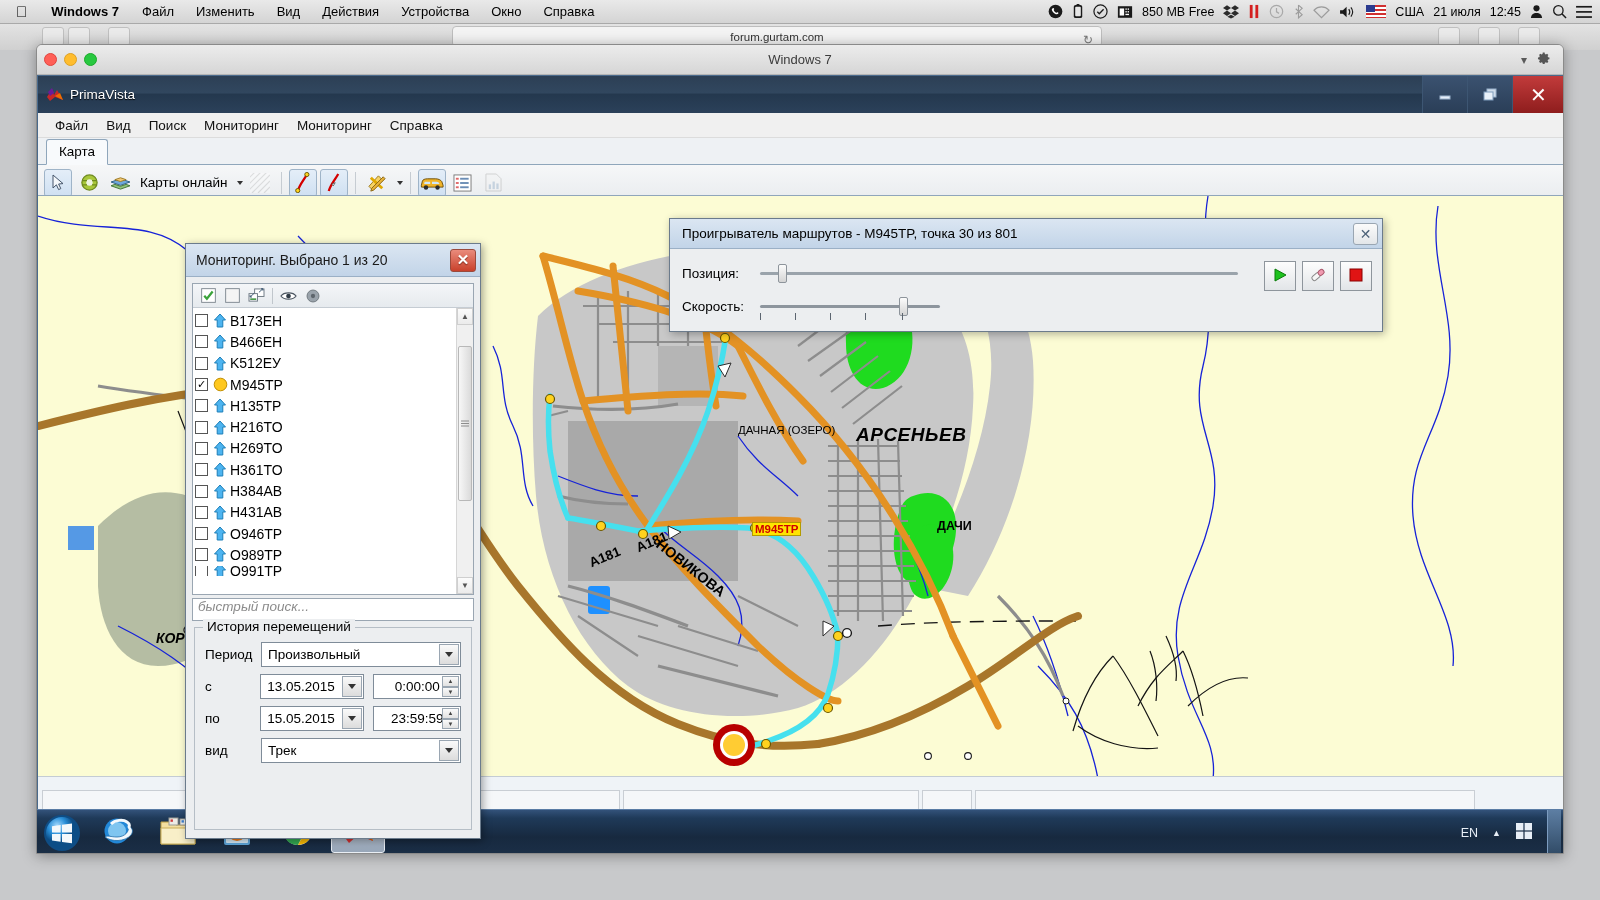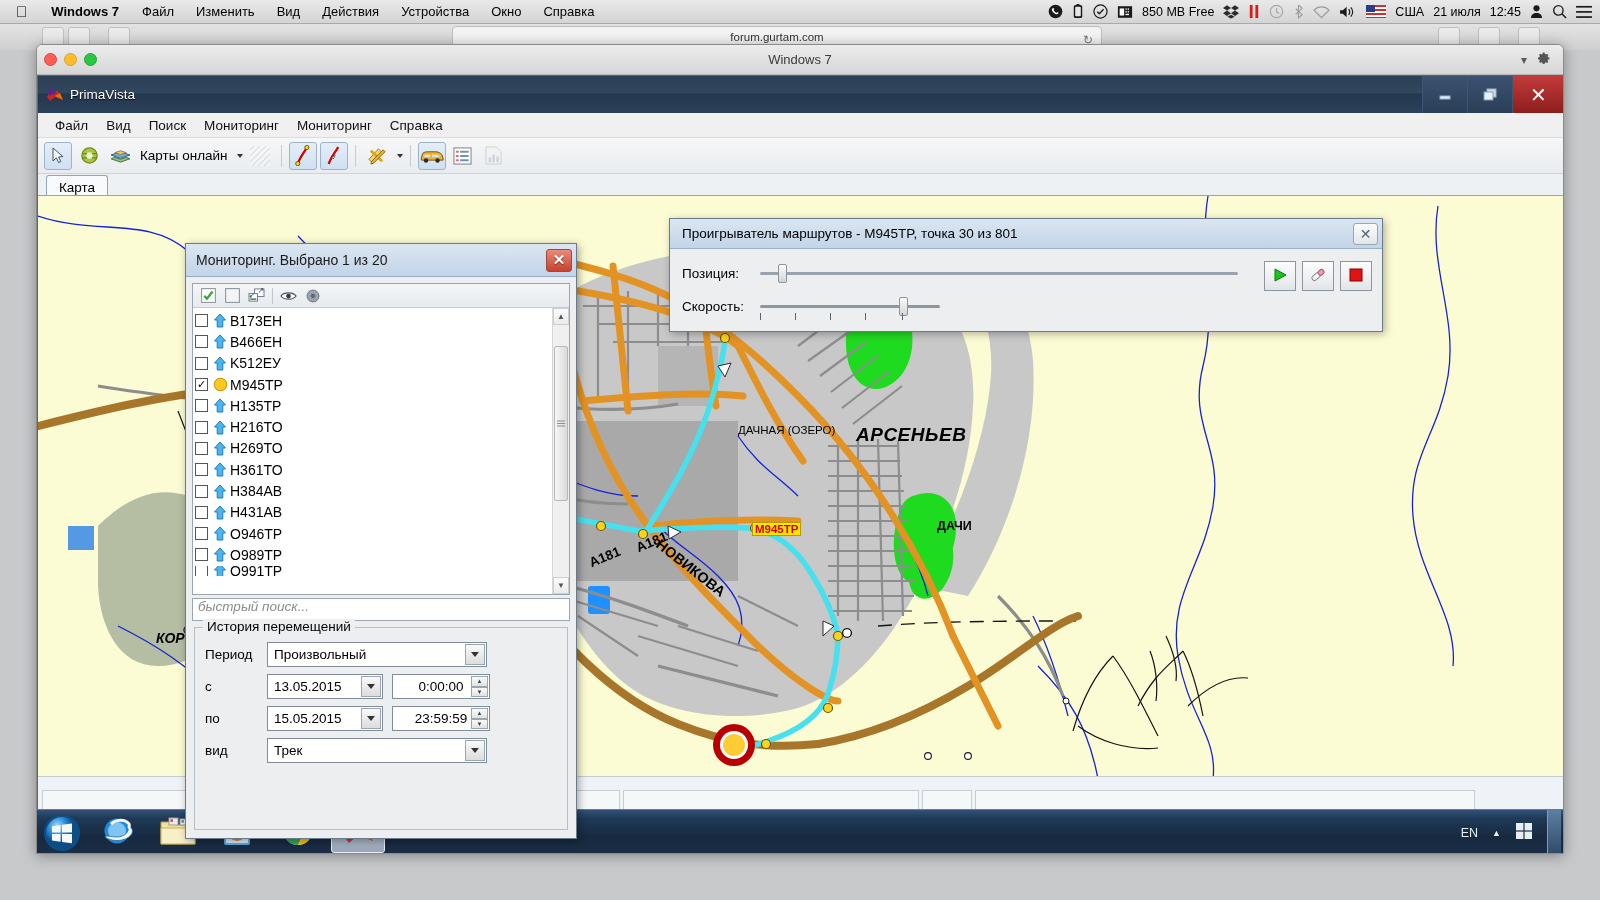--- a/index.html
+++ b/index.html
@@ -121,21 +121,21 @@
     border-top:1px solid #5a7ca5; display:flex; align-items:center;
   }
   #start-orb { width:44px; height:40px; margin-left:4px; position:relative; }
   .tb-task { width:54px; height:40px; margin-left:6px; display:flex; align-items:center; justify-content:center; position:relative;}
   .tb-task.running { background:linear-gradient(#cdd6e0,#97a6b8); border:1px solid #e9eef4; border-radius:3px; }
   #tray { margin-left:auto; display:flex; align-items:center; gap:14px; padding-right:4px; color:#e8eef6; font-size:12.5px;}
   #show-desktop { width:14px; height:46px; background:linear-gradient(#5d7ea3,#2f4964); border-left:1px solid #7c9cc0; }
 
   
   #dlg-monitoring {
-    position:absolute; left:148px; top:168px; width:392px; height:596px;
+    position:absolute; left:148px; top:168px; width:296px; height:596px;
     background:#eceef0; border:1px solid #6b7b8c; z-index:40;
     box-shadow:2px 2px 8px rgba(0,0,0,.35);
     display:flex; flex-direction:column;
   }
   #dlg-mon-title {
     height:33px; background:linear-gradient(#dbe6f2,#c2d4e8); border-bottom:1px solid #9bb0c6;
     display:flex; align-items:center; padding:0 4px 0 10px; font-size:14px; color:#1a1a1a;
   }
   #dlg-mon-close { margin-left:auto; width:26px; height:23px; border:1px solid #9a4a3c; border-radius:3px;
      background:linear-gradient(#e98b7c,#c9412b); color:#fff; display:flex;align-items:center;justify-content:center;
@@ -383,20 +383,24 @@
 
       <div id="pv-menubar">
         <span class="pv-menu">Файл</span>
         <span class="pv-menu">Вид</span>
         <span class="pv-menu">Поиск</span>
         <span class="pv-menu">Мониторинг</span>
         <span class="pv-menu">Мониторинг</span>
         <span class="pv-menu">Справка</span>
       </div>
 
+      <div id="pv-tabstrip">
+        <div class="pv-tab">Карта</div>
+      </div>
+
       <div id="pv-toolbar">
         <div class="tb-btn active">
           <svg width="15" height="17" viewBox="0 0 15 17">
               <path d="M2 1 L2 14 L5.4 10.8 L7.6 15.6 L9.8 14.6 L7.6 10 L12 9.6 Z" fill="#f4f7fa" stroke="#44556a" stroke-width="1"></path>
             </svg>
         </div>
         <div class="tb-btn">
           <svg width="19" height="19" viewBox="0 0 20 20">
               <circle cx="10" cy="10" r="8" fill="#a8c73a" stroke="#6f8a1e" stroke-width="1.4"></circle>
               <circle cx="10" cy="10" r="3.4" fill="#eef3e1"></circle>
@@ -470,24 +474,20 @@
         <div class="tb-btn" style="opacity:.4;">
           <svg width="17" height="19" viewBox="0 0 18 20">
               <path d="M1 1 h11 l5 5 v13 H1z" fill="#f3f3f3" stroke="#9a9a9a"></path>
               <g fill="#8aa6c2">
                 <rect x="4" y="12" width="2.4" height="5"></rect>
                 <rect x="8" y="9" width="2.4" height="8"></rect>
                 <rect x="12" y="11" width="2.4" height="6"></rect>
               </g>
             </svg>
         </div>
-      </div>
-
-      <div id="pv-tabstrip">
-        <div class="pv-tab">Карта</div>
       </div>
 
       <div id="pv-map">
         <svg width="1528" height="583" viewBox="0 0 1528 583" style="display:block;">
           <rect width="1528" height="583" fill="#fcfcd4"></rect>
 
           <path d="M60 330 C90 300,120 290,150 300 C185 312,200 350,195 395 C190 440,160 470,120 470 C80 470,62 430,60 390 Z" fill="#a8b29a" opacity=".85"></path>
 
           <path d="M500 120 C560 60,700 40,800 55 C900 68,940 130,935 210 C932 280,905 350,870 410 C840 462,800 500,760 512 C700 528,630 520,590 490 C540 452,505 380,498 300 C493 240,494 170,500 120 Z" fill="#c8c8c8"></path>
           <path d="M880 60 C930 70,960 120,952 190 C945 255,915 330,880 390 L930 400 C975 330,1000 240,995 165 C990 95,945 50,880 60 Z" fill="#c8c8c8"></path>

